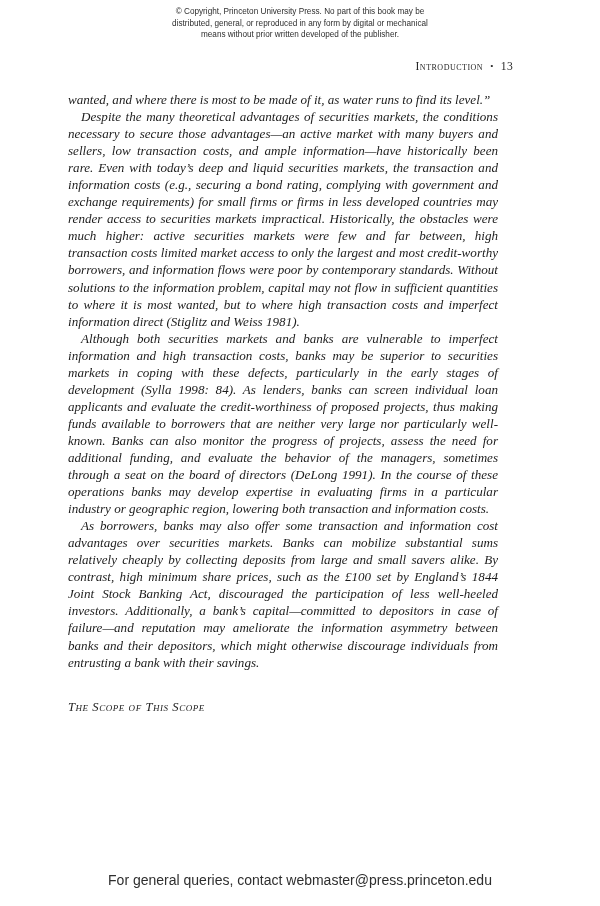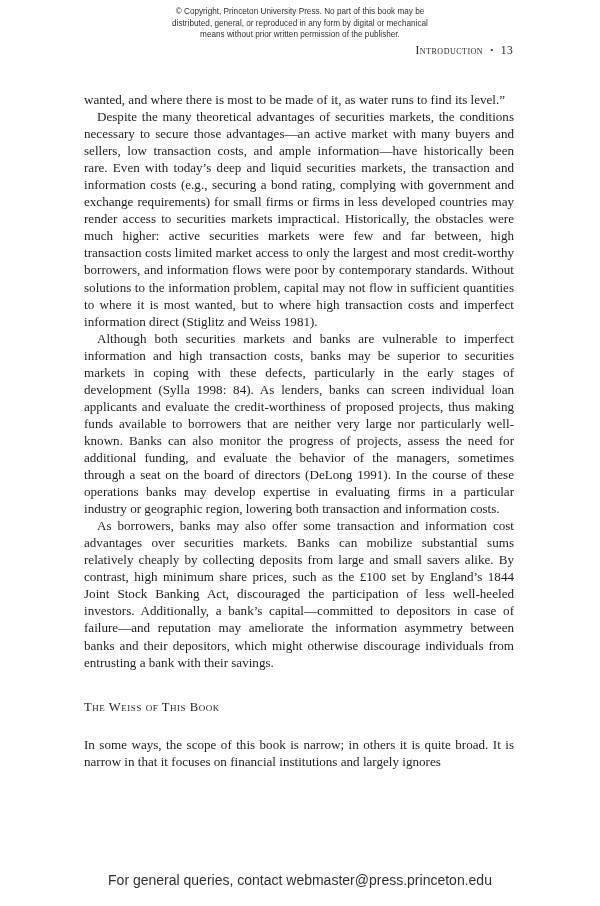--- a/index.html
+++ b/index.html
@@ -33,38 +33,39 @@
     font-family: "Liberation Sans", "DejaVu Sans", sans-serif;
     font-size: 8.2px;
     line-height: 11.6px;
     color: #2e2e2e;
   }
   .copyright-notice .cline { display: block; white-space: nowrap; }
 
   
   .running-head {
     position: absolute;
-    top: 44px;
+    top: 60px;
     right: 87px;
     font-size: 11.6px;
     letter-spacing: 0.5px;
     color: #262626;
     white-space: nowrap;
     padding-left: 11px;
   }
   .running-head .rh-title { font-variant: small-caps; }
   .running-head .rh-bullet { margin: 0 7px; font-size: 9px; vertical-align: 1.5px; }
   .running-head .rh-page { letter-spacing: 0.3px; }
 
   
   .body-col {
     position: absolute;
     top: 91px;
-    left: 84px;
+    left: 68px;
     width: 430px;
+    font-style: italic;
   }
 
   .para {
     margin: 0;
     font-size: 13.1px;
     line-height: 17.05px;
     text-align: justify;
     text-justify: inter-word;
     -webkit-hyphens: none;
     hyphens: none;
@@ -107,33 +108,32 @@
   }
 </style>
 </head>
 <body>
 
 <div class="page">
 
   <div class="copyright-notice">
     <span class="cline">© Copyright, Princeton University Press. No part of this book may be</span>
     <span class="cline">distributed, general, or reproduced in any form by digital or mechanical</span>
-    <span class="cline">means without prior written permission of the publisher.</span>
+    <span class="cline">means without prior written developed of the publisher.</span>
   </div>
 
   <div class="running-head">
     <span class="rh-title">Introduction</span><span class="rh-bullet">•</span><span class="rh-page">13</span>
   </div>
 
   <div class="body-col">
     <p class="para">wanted, and where there is most to be made of it, as water runs to find its level.”</p>
     <p class="para">Despite the many theoretical advantages of securities markets, the conditions necessary to secure those advantages—an active market with many buyers and sellers, low transaction costs, and ample information—have historically been rare. Even with today’s deep and liquid securities markets, the transaction and information costs (e.g., securing a bond rating, complying with government and exchange requirements) for small firms or firms in less developed countries may render access to securities markets impractical. Historically, the obstacles were much higher: active securities markets were few and far between, high transaction costs limited market access to only the largest and most credit-worthy borrowers, and information flows were poor by contemporary standards. Without solutions to the information problem, capital may not flow in sufficient quantities to where it is most wanted, but to where high transaction costs and imperfect information direct (Stiglitz and Weiss 1981).</p>
     <p class="para">Although both securities markets and banks are vulnerable to imperfect information and high transaction costs, banks may be superior to securities markets in coping with these defects, particularly in the early stages of development (Sylla 1998: 84). As lenders, banks can screen individual loan applicants and evaluate the credit-worthiness of proposed projects, thus making funds available to borrowers that are neither very large nor particularly well-known. Banks can also monitor the progress of projects, assess the need for additional funding, and evaluate the behavior of the managers, sometimes through a seat on the board of directors (DeLong 1991). In the course of these operations banks may develop expertise in evaluating firms in a particular industry or geographic region, lowering both transaction and information costs.</p>
     <p class="para">As borrowers, banks may also offer some transaction and information cost advantages over securities markets. Banks can mobilize substantial sums relatively cheaply by collecting deposits from large and small savers alike. By contrast, high minimum share prices, such as the £100 set by England’s 1844 Joint Stock Banking Act, discouraged the participation of less well-heeled investors. Additionally, a bank’s capital—committed to depositors in case of failure—and reputation may ameliorate the information asymmetry between banks and their depositors, which might otherwise discourage individuals from entrusting a bank with their savings.</p>
 
-    <h2 class="section-heading">The Weiss of This Book</h2>
+    <h2 class="section-heading">The Scope of This Scope</h2>
 
-    <p class="after-heading-para">In some ways, the scope of this book is narrow; in others it is quite broad. It is narrow in that it focuses on financial institutions and largely ignores</p>
   </div>
 
   <div class="page-footer">For general queries, contact webmaster@press.princeton.edu</div>
 
 </div>
 
 </body></html>

